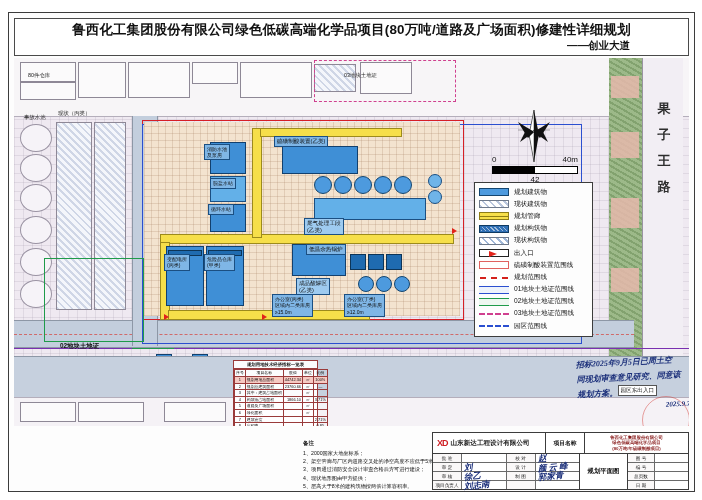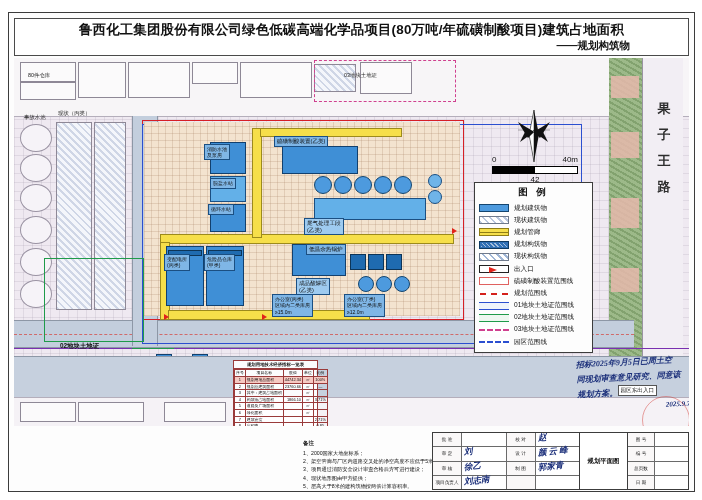--- a/index.html
+++ b/index.html
@@ -293,22 +293,22 @@
   }
 </style>
 </head>
 <body>
 
 <div id="sheet">
 
   <div class="outer-border"></div>
 
   <div class="title-block">
-    <div class="main-title">鲁西化工集团股份有限公司绿色低碳高端化学品项目(80万吨/年硫磺制酸项目)建筑占地面积</div>
-    <div class="sub-title">——规划构筑物</div>
+    <div class="main-title">鲁西化工集团股份有限公司绿色低碳高端化学品项目(80万吨/道路及广场面积)修建性详细规划</div>
+    <div class="sub-title">——创业大道</div>
   </div>
 
   <div class="map">
     <div class="base-land"></div>
 
     <div class="top-strip"></div>
     <div class="tiny-rect" style="left:6px;top:4px;width:54px;height:18px;"></div>
     <div class="tiny-rect" style="left:6px;top:24px;width:54px;height:16px;"></div>
     <div class="tiny-rect" style="left:64px;top:4px;width:46px;height:34px;"></div>
     <div class="tiny-rect" style="left:114px;top:4px;width:60px;height:34px;"></div>
@@ -448,21 +448,20 @@
         <span class="n50">40m</span>
       </div>
       <div class="scale-rail">
         <div class="b"></div>
           <div class="w"></div>
       </div>
       <div class="scale-mid">42</div>
     </div>
 
     <div class="legend">
-      <div class="legend-title">图 例</div>
 
       <div class="lg-row">
         <span class="lg-sw sw-planbldg"></span>
         <span class="lg-txt">规划建筑物</span>
       </div>
       <div class="lg-row">
         <span class="lg-sw sw-exbldg"></span>
         <span class="lg-txt">现状建筑物</span>
       </div>
       <div class="lg-row">
@@ -594,20 +593,32 @@
     <ol id="notes-list">
         <li>1、2000国家大地坐标系；</li>
         <li>2、架空管廊与厂区内道路交叉处的净空高度不应低于5米；</li>
         <li>3、项目通过消防安全设计审查合格后方可进行建设；</li>
         <li>4、现状地形图由甲方提供；</li>
         <li>5、层高大于8米的建构筑物按两倍计算容积率。</li>
       </ol>
   </div>
 
   <div class="tb">
+    <div class="tb-top">
+      <div class="tb-logo">
+        <span class="mark">XD</span>
+        <span class="co">山东新达工程设计有限公司</span>
+      </div>
+      <div class="tb-pn">项目名称</div>
+      <div class="tb-pv">
+        <span>鲁西化工集团股份有限公司</span>
+        <span>绿色低碳高端化学品项目</span>
+        <span>(80万吨/年硫磺制酸项目)</span>
+      </div>
+    </div>
     <div class="tb-bot">
       <div class="tb-sig" id="sig-block">
           <div class="sig-row">
             <div class="sig-k">批 准</div>
             <div class="sig-v"></div>
             <div class="sig-k">校 对</div>
             <div class="sig-v">
               <span class="sig-ink">赵</span>
             </div>
           </div>

